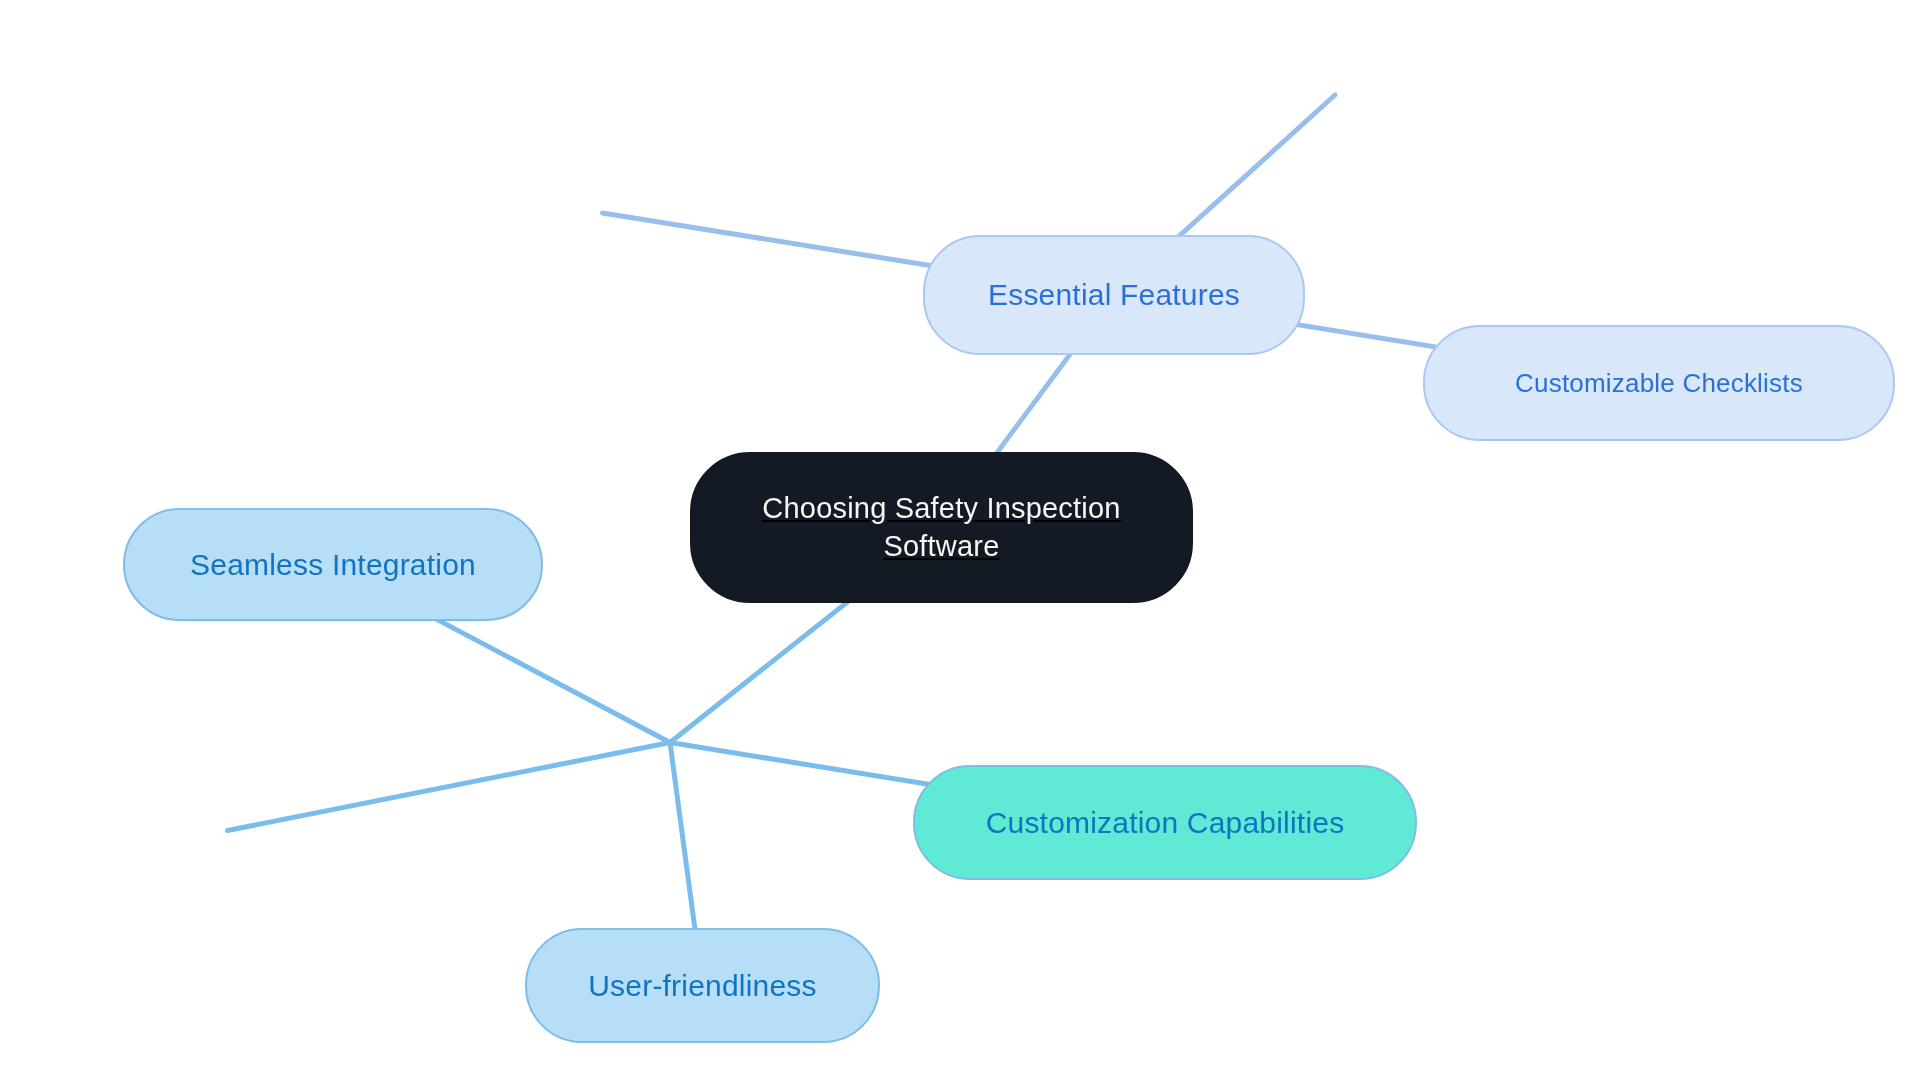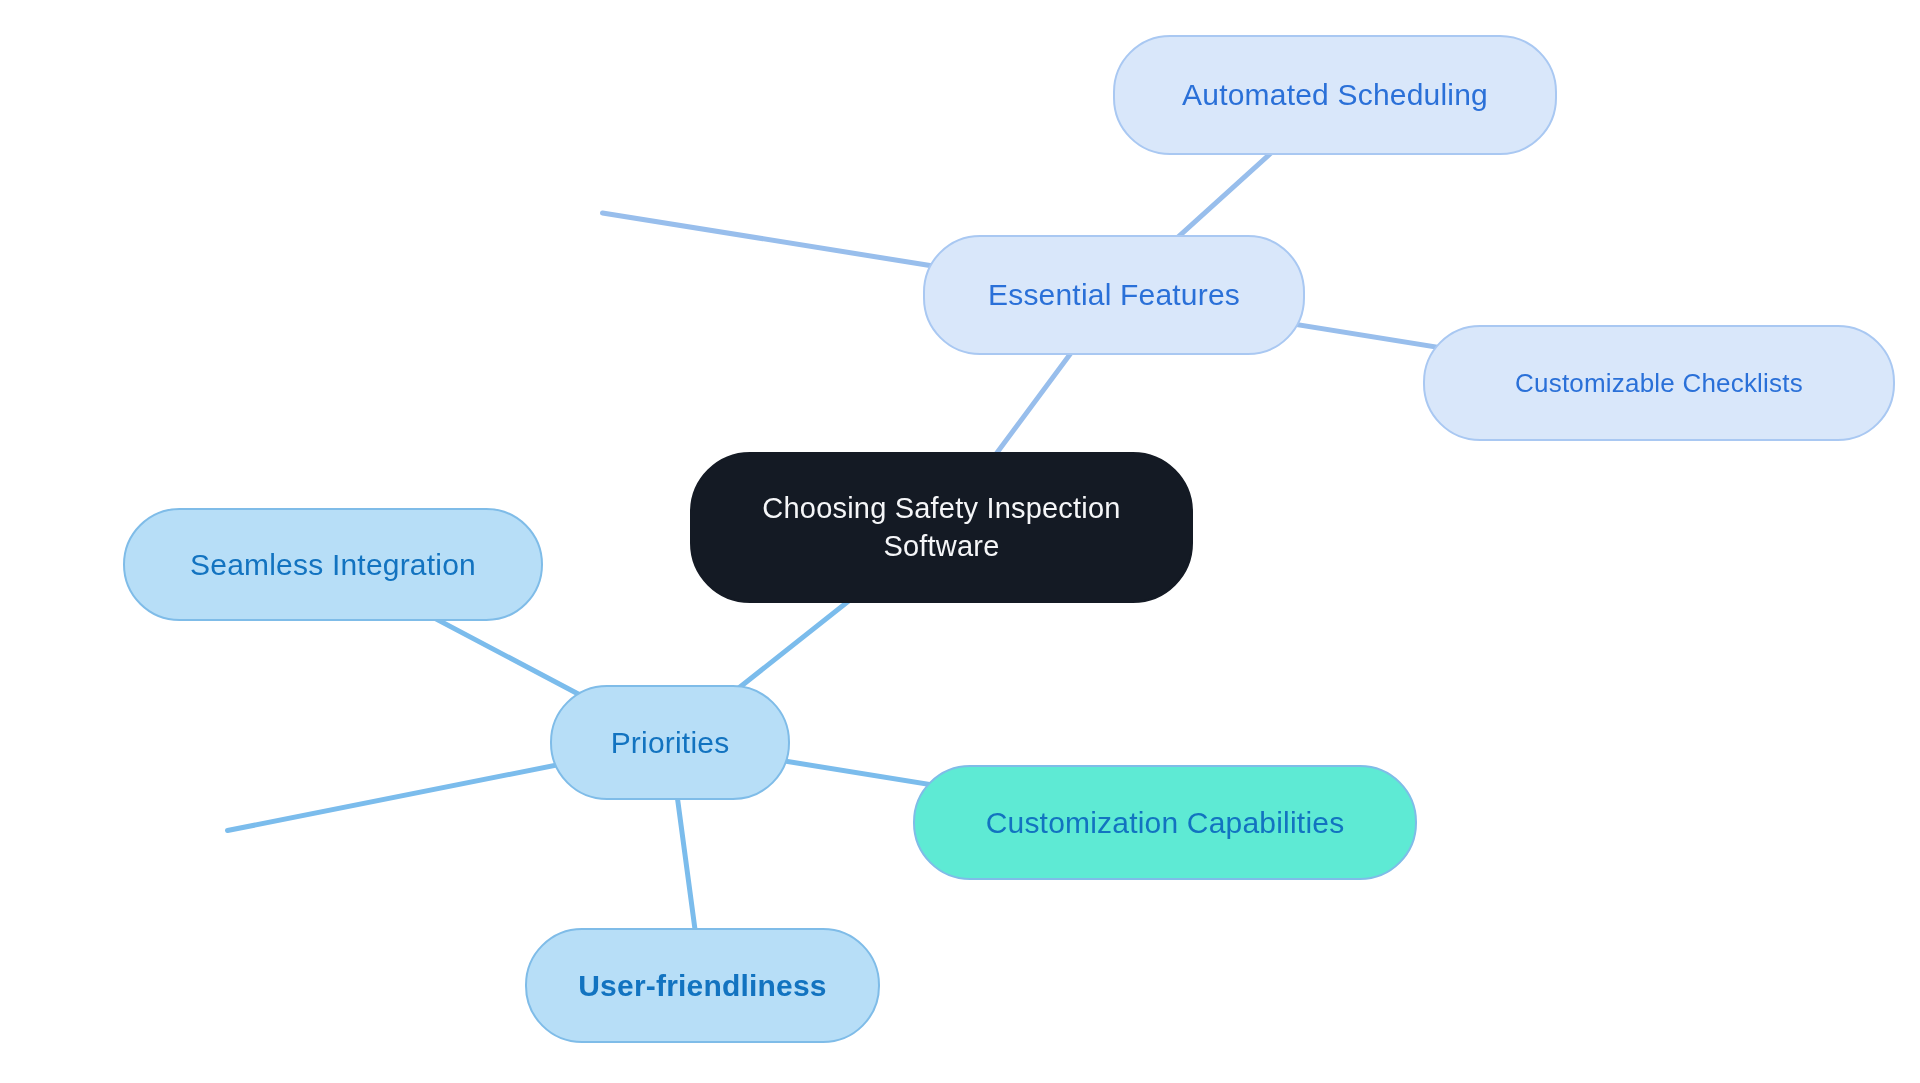--- a/index.html
+++ b/index.html
@@ -51,37 +51,31 @@
       <line x1="1114" y1="295" x2="1335" y2="95" stroke="#98BEEC" stroke-width="5" stroke-linecap="round"></line>
       <line x1="1114" y1="295" x2="602.5" y2="213" stroke="#98BEEC" stroke-width="5" stroke-linecap="round"></line>
       <line x1="1114" y1="295" x2="1659" y2="383" stroke="#98BEEC" stroke-width="5" stroke-linecap="round"></line>
       <line x1="941.5" y1="527.5" x2="670" y2="742.5" stroke="#7BBCEC" stroke-width="5" stroke-linecap="round"></line>
       <line x1="670" y1="742.5" x2="333" y2="564.5" stroke="#7BBCEC" stroke-width="5" stroke-linecap="round"></line>
       <line x1="670" y1="742.5" x2="227.5" y2="830.5" stroke="#7BBCEC" stroke-width="5" stroke-linecap="round"></line>
       <line x1="670" y1="742.5" x2="702.5" y2="985.5" stroke="#7BBCEC" stroke-width="5" stroke-linecap="round"></line>
       <line x1="670" y1="742.5" x2="1165" y2="822.5" stroke="#7BBCEC" stroke-width="5" stroke-linecap="round"></line>
     </svg>
 
-<div class="node center-node" style="left: 690px; top: 452px; width: 503px; height: 151px; background: rgb(20, 26, 36); border: 2px solid rgb(20, 26, 36); border-radius: 60px; padding: 0px 48px;">
+<div class="node center-node" style="left: 690px; top: 452px; width: 503px; height: 151px; background: rgb(20, 26, 36); border: 2px solid rgb(20, 26, 36); border-radius: 60px; padding: 0px 48px; text-decoration: underline;">
       <span class="label" style="color: rgb(245, 246, 248); font-size: 29px;">Choosing Safety Inspection Software</span>
     </div>
     <div class="node" style="left: 923px; top: 235px; width: 382px; height: 120px; background: rgb(217, 231, 250); border: 2px solid rgb(169, 200, 242); border-radius: 57px; padding: 0px 30px;">
       <span class="label" style="color: rgb(42, 112, 216); font-size: 30px;">Essential Features</span>
     </div>
-    <div class="node" style="left: 1113px; top: 35px; width: 444px; height: 120px; background: rgb(217, 231, 250); border: 2px solid rgb(169, 200, 242); border-radius: 57px; padding: 0px 30px;">
-      <span class="label" style="color: rgb(42, 112, 216); font-size: 30px;">Automated Scheduling</span>
-    </div>
     <div class="node" style="left: 1423px; top: 325px; width: 472px; height: 116px; background: rgb(217, 231, 250); border: 2px solid rgb(169, 200, 242); border-radius: 57px; padding: 0px 30px;">
       <span class="label" style="color: rgb(42, 112, 216); font-size: 26px;">Customizable Checklists</span>
-    </div>
-    <div class="node" style="left: 550px; top: 685px; width: 240px; height: 115px; background: rgb(183, 222, 247); border: 2px solid rgb(127, 188, 232); border-radius: 57px; padding: 0px 24px;">
-      <span class="label" style="color: rgb(18, 115, 192); font-size: 30px;">Priorities</span>
     </div>
     <div class="node" style="left: 123px; top: 508px; width: 420px; height: 113px; background: rgb(183, 222, 247); border: 2px solid rgb(127, 188, 232); border-radius: 57px; padding: 0px 30px; justify-content: center;">
       <span class="label" style="color: rgb(18, 115, 192); font-size: 30px;">Seamless Integration</span>
     </div>
-    <div class="node" style="left: 525px; top: 928px; width: 355px; height: 115px; background: rgb(183, 222, 247); border: 2px solid rgb(127, 188, 232); border-radius: 57px; padding: 0px 30px; font-weight: bold;">
+    <div class="node" style="left: 525px; top: 928px; width: 355px; height: 115px; background: rgb(183, 222, 247); border: 2px solid rgb(127, 188, 232); border-radius: 57px; padding: 0px 30px;">
       <span class="label" style="color: rgb(18, 115, 192); font-size: 30px;">User-friendliness</span>
     </div>
     <div class="node" style="left: 913px; top: 765px; width: 504px; height: 115px; background: #5eead4; border: 2px solid rgb(127, 188, 232); border-radius: 57px; padding: 0px 30px;">
       <span class="label" style="color: rgb(18, 115, 192); font-size: 30px;">Customization Capabilities</span>
     </div>
   </div>
 
 </body></html>

